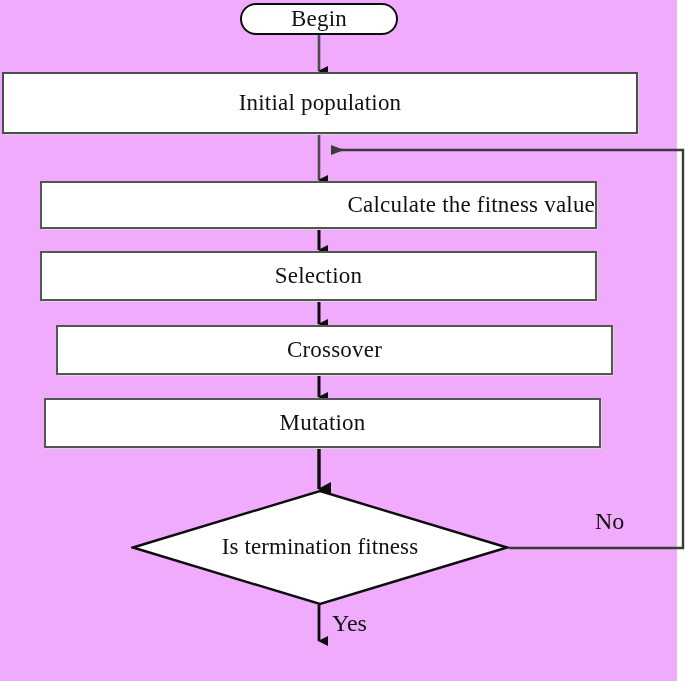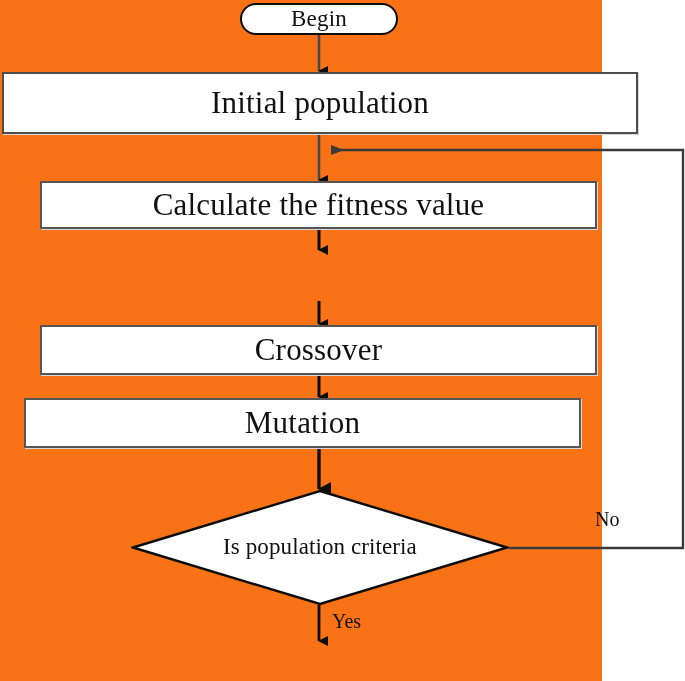--- a/index.html
+++ b/index.html
@@ -10,23 +10,23 @@
   }
   body {
     width: 685px;
     height: 681px;
     font-family: "Liberation Serif", "DejaVu Serif", serif;
     color: #111111;
     overflow: hidden;
   }
   #flowchart {
     position: relative;
-    width: 602px;
+    width: 677px;
     height: 681px;
-    background: #f97316;
+    background: #f0abfc;
   }
   #edges {
     position: absolute;
     left: 0;
     top: 0;
     width: 685px;
     height: 681px;
     pointer-events: none;
   }
 
@@ -45,21 +45,21 @@
     border: 2px solid #0d0d0d;
     border-radius: 999px;
     font-size: 23px;
     line-height: 1.1;
     letter-spacing: 0.2px;
   }
 
   .process {
     border: 2px solid #555555;
     box-shadow: 1px 1px 0 0 #d8d8d8;
-    font-size: 31px;
+    font-size: 23px;
     line-height: 1.15;
     letter-spacing: 0.2px;
   }
 
   .process-wide {
     border: 2px solid #4d4d4d;
   }
 
   
   .decision {
@@ -76,21 +76,21 @@
     z-index: 2;
     font-size: 23px;
     line-height: 1.22;
     width: 70%;
     letter-spacing: 0.1px;
   }
 
   
   .edge-label {
     position: absolute;
-    font-size: 20px;
+    font-size: 24px;
     line-height: 1;
     color: #111111;
     white-space: nowrap;
   }
 </style>
 </head>
 <body>
 
 <div id="flowchart">
 
@@ -125,39 +125,42 @@
   </svg>
 
   <div class="node terminator" style="left:240px; top:3px; width:158px; height:32px;">
     <span>Begin</span>
   </div>
 
   <div class="node process process-wide" style="left:2px; top:72px; width:636px; height:62px;">
     <span>Initial population</span>
   </div>
 
-  <div class="node process" style="left:40px; top:181px; width:557px; height:48px;">
+  <div class="node process" style="left:40px; top:181px; width:557px; height:48px;justify-content:flex-end;">
     <span>Calculate the fitness value</span>
   </div>
 
+  <div class="node process" style="left:40px; top:251px; width:557px; height:50px;">
+    <span>Selection</span>
+  </div>
 
-  <div class="node process" style="left:40px; top:325px; width:557px; height:50px;">
+  <div class="node process" style="left:56px; top:325px; width:557px; height:50px;">
     <span>Crossover</span>
   </div>
 
-  <div class="node process" style="left:24px; top:398px; width:557px; height:50px;">
+  <div class="node process" style="left:44px; top:398px; width:557px; height:50px;">
     <span>Mutation</span>
   </div>
 
   <div class="node decision" style="left:131px; top:489px; width:378px; height:117px;">
     <svg class="diamond-svg" width="378" height="117" viewBox="0 0 378 117">
       <polygon points="189,2 376,58.5 189,115 2,58.5" fill="#ffffff" stroke="#0d0d0d" stroke-width="2.4"></polygon>
     </svg>
     <div class="decision-label">
-      <div>Is population criteria</div>
+      <div>Is termination fitness</div>
     </div>
   </div>
 
 
   <div class="edge-label" style="left:595px; top:509px;">No</div>
 
   <div class="edge-label" style="left:332px; top:611px;">Yes</div>
 
 </div>
 

